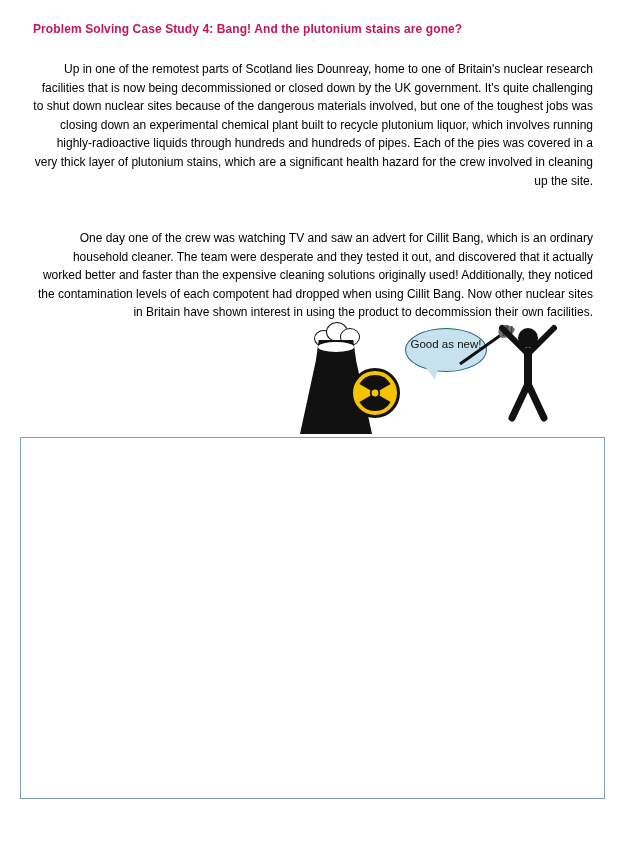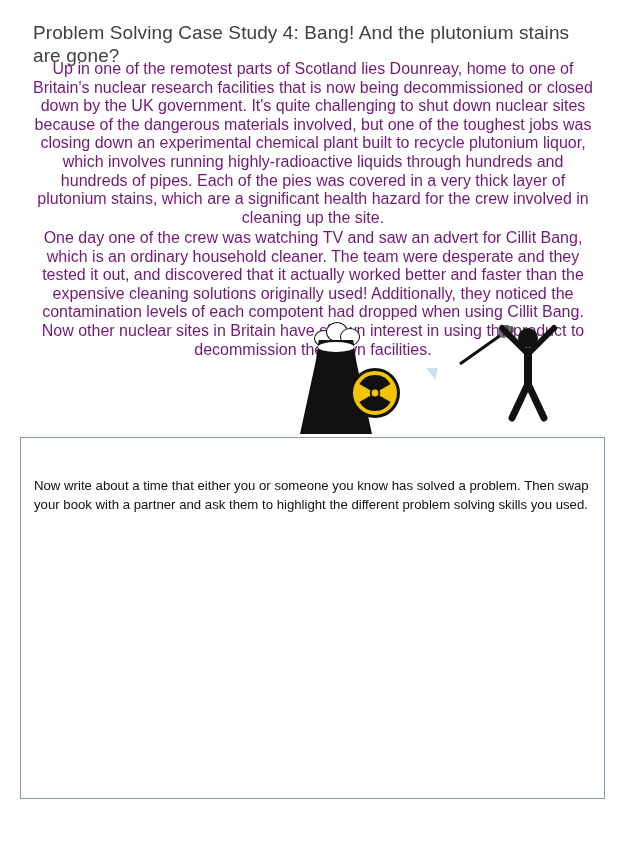--- a/index.html
+++ b/index.html
@@ -20,34 +20,34 @@
     left: 0; top: 0;
     width: 625px;
     height: 859px;
     background: #ffffff;
   }
   .doc-title {
     position: absolute;
     left: 33px;
     top: 22px;
     width: 560px;
-    font-size: 19px;
-    font-weight: normal;
-    color: #404040;
+    font-size: 12px;
+    font-weight: bold;
+    color: #be185d;
     letter-spacing: 0.1px;
     line-height: 1.2;
   }
   .para {
     position: absolute;
     left: 33px;
     width: 560px;
-    font-size: 16px;
+    font-size: 12px;
     line-height: 18.6px;
-    color: #701a75;
-    text-align: center;
+    color: #000000;
+    text-align: right;
   }
   #para1 { top: 60px; }
   #para2 { top: 211px; margin-top: 18px; }
 
   
   .illus {
     position: absolute;
     left: 280px;
     top: 300px;
     width: 320px;
@@ -199,34 +199,36 @@
         <g fill="#111111">
           <path d="M22 22 L22 4 A18 18 0 0 1 37.6 13 Z"></path>
           <path d="M22 22 L37.6 31 A18 18 0 0 1 6.4 31 Z"></path>
           <path d="M22 22 L6.4 13 A18 18 0 0 1 22 4 Z"></path>
         </g>
         <circle cx="22" cy="22" r="5.2" fill="#111111"></circle>
         <circle cx="22" cy="22" r="3.4" fill="#f5c400"></circle>
       </svg>
     </div>
 
+    <div class="speech">
+      <span>Good as new!</span>
+    </div>
     <div class="speech-tail"></div>
 
     <svg class="mop" viewBox="0 0 70 44">
       <line x1="4" y1="40" x2="52" y2="6" stroke="#111" stroke-width="3"></line>
       <path d="M44 2 q9 -3 15 3 q-3 9 -13 9 q-6 -4 -2 -12 z" fill="#6e6e6e"></path>
       <path d="M46 3 l2 9 M51 1 l1 10 M56 2 l-1 10" stroke="#3c3c3c" stroke-width="1.3" fill="none"></path>
     </svg>
 
     <svg class="stickman" viewBox="0 0 80 110">
       <circle cx="40" cy="26" r="10" fill="#111"></circle>
       <rect x="36" y="36" width="8" height="40" fill="#111"></rect>
       <path d="M38 40 L14 16" stroke="#111" stroke-width="6" stroke-linecap="round"></path>
       <path d="M42 40 L66 16" stroke="#111" stroke-width="6" stroke-linecap="round"></path>
       <path d="M39 74 L24 106" stroke="#111" stroke-width="7" stroke-linecap="round"></path>
       <path d="M41 74 L56 106" stroke="#111" stroke-width="7" stroke-linecap="round"></path>
     </svg>
   </div>
 
   <div class="activity-box"></div>
-  <div class="activity-body">Now write about a time that either you or someone you know has solved a problem. Then swap your book with a partner and ask them to highlight the different problem solving skills you used.</div>
 
 </div>
 
 </body></html>

